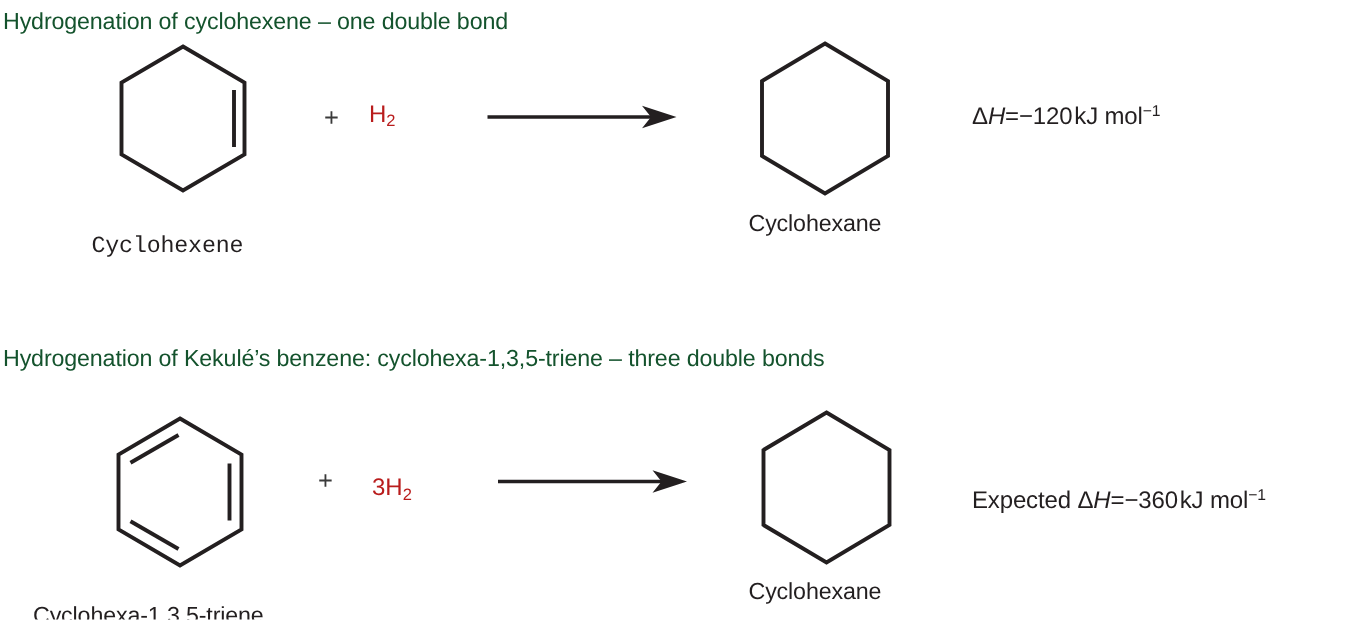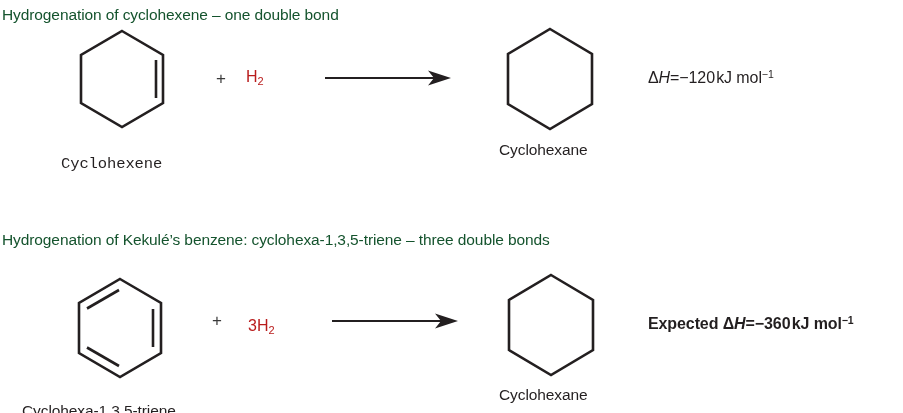--- a/index.html
+++ b/index.html
@@ -127,15 +127,15 @@
   </svg>
 </div>
 
 <div class="abs mol" style="left:501px; top:270px;">
   <svg width="100" height="112" viewBox="0 0 100 112">
     <polygon points="50,5 92,30 92,80 50,105 8,80 8,30" fill="none" stroke="#231f20" stroke-width="2.6" stroke-linejoin="miter"></polygon>
   </svg>
 </div>
 <div class="abs struct-label" style="left:499px; top:386px;">Cyclohexane</div>
 
-<div class="abs enthalpy" style="left:648px; top:314px;font-weight:bold;">
+<div class="abs enthalpy" style="left:648px; top:324px;">
   <span>Expected</span>&nbsp;<span class="nb">Δ</span><span class="ital">H</span><span>=</span><span>−360</span> <span>kJ mol</span><sup>−1</sup>
 </div>
 
 </body></html>

